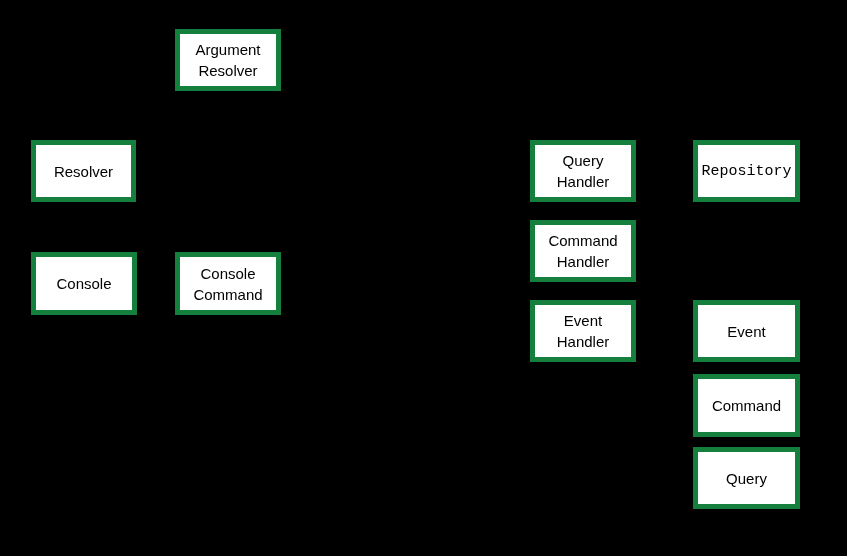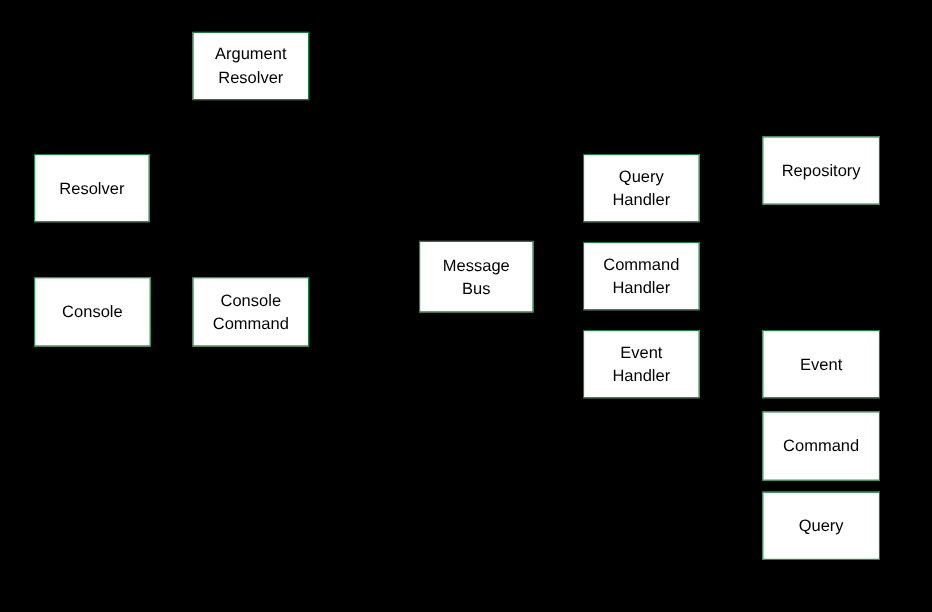--- a/index.html
+++ b/index.html
@@ -13,21 +13,21 @@
     height: 556px;
     background: #000000;
     overflow: hidden;
     font-family: "Liberation Sans", "DejaVu Sans", sans-serif;
   }
   .dbox {
     position: absolute;
     box-sizing: border-box;
     background: #ffffff;
     color: #000000;
-    border: 1px solid #15803d;
+    border: 5px solid #15803d;
     display: flex;
     align-items: center;
     justify-content: center;
     text-align: center;
     font-size: 15px;
     line-height: 21px;
     white-space: pre-line;
   }
   .dbox.dashed {
     border: 2px dashed #000000;
@@ -35,21 +35,21 @@
   
   #box-argument-resolver { left: 175px; top: 29px;  width: 106px; height: 62px; }
   #box-request           { left: 31px;  top: 140px; width: 105px; height: 62px; }
   #box-controller        { left: 175px; top: 140px; width: 106px; height: 62px; }
   #box-console           { left: 31px;  top: 252px; width: 106px; height: 63px; }
   #box-console-command   { left: 175px; top: 252px; width: 106px; height: 63px; }
   #box-message-bus       { left: 381px; top: 219px; width: 104px; height: 65px; }
   #box-query-handler     { left: 530px; top: 140px; width: 106px; height: 62px; }
   #box-command-handler   { left: 530px; top: 220px; width: 106px; height: 62px; }
   #box-event-handler     { left: 530px; top: 300px; width: 106px; height: 62px; }
-  #box-repository        { left: 693px; top: 124px; width: 107px; height: 62px; }
+  #box-repository        { left: 693px; top: 140px; width: 107px; height: 62px; font-family: Liberation Mono, monospace; }
   #box-domain-service    { left: 693px; top: 219px; width: 107px; height: 63px; }
   #box-event             { left: 693px; top: 300px; width: 107px; height: 62px; }
   #box-command           { left: 693px; top: 374px; width: 107px; height: 63px; }
   #box-query             { left: 693px; top: 447px; width: 107px; height: 62px; }
 </style>
 </head>
 <body>
 
 <div id="canvas">
 
@@ -57,22 +57,20 @@
 Resolver</div>
 
   <div class="dbox" id="box-request">Resolver</div>
 
 
   <div class="dbox" id="box-console">Console</div>
 
   <div class="dbox" id="box-console-command">Console
 Command</div>
 
-  <div class="dbox" id="box-message-bus">Message
-Bus</div>
 
   <div class="dbox" id="box-query-handler">Query
 Handler</div>
 
   <div class="dbox" id="box-command-handler">Command
 Handler</div>
 
   <div class="dbox" id="box-event-handler">Event
 Handler</div>
 

